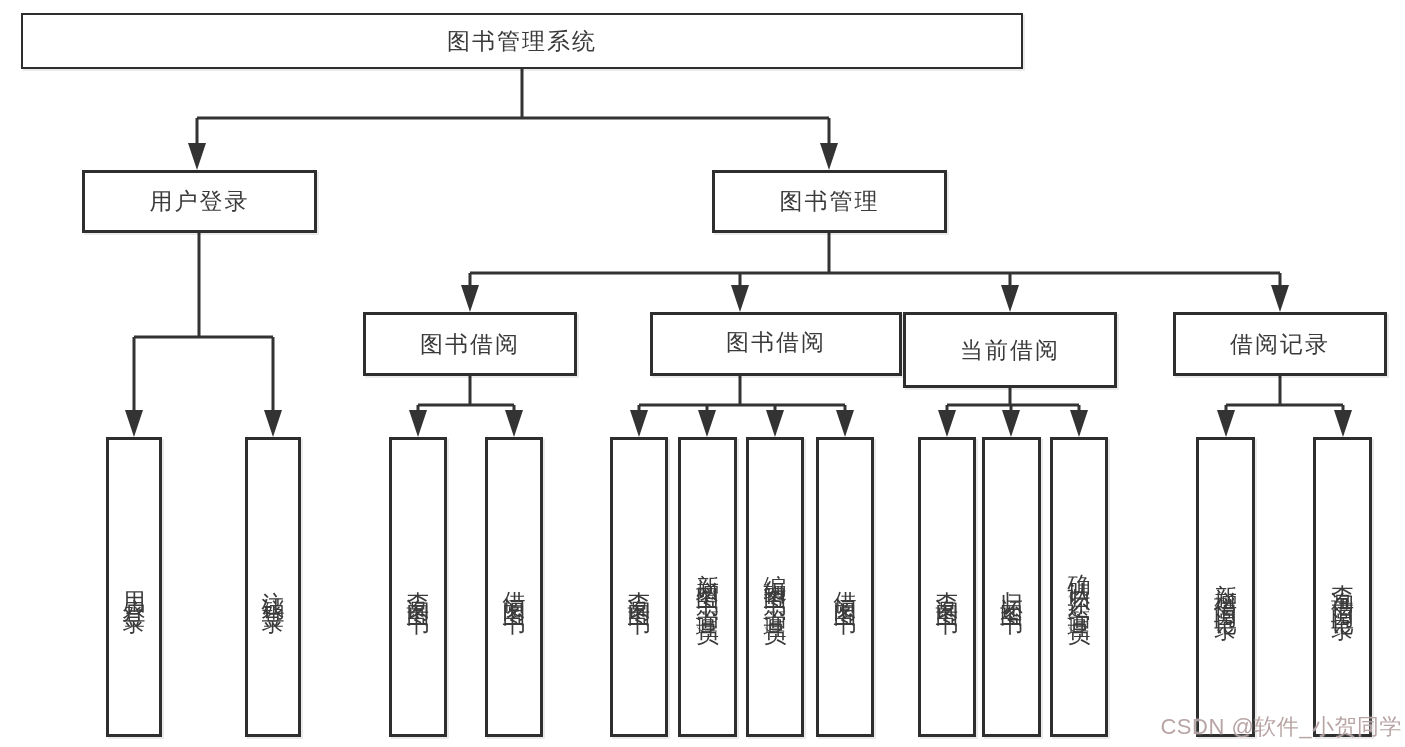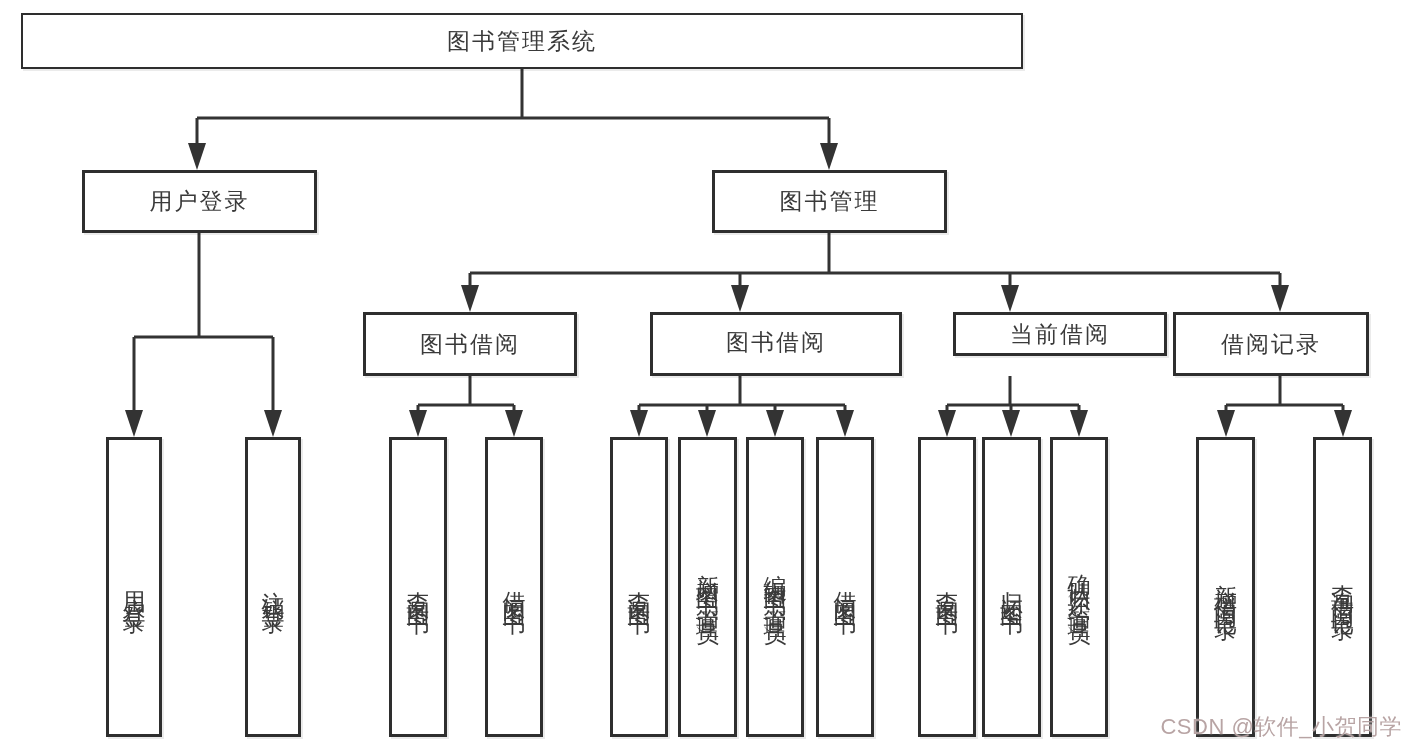--- a/index.html
+++ b/index.html
@@ -34,22 +34,22 @@
     height:300px;
   }
   
   .b-root{left:21px;top:13px;width:1002px;height:56px;border-width:2.5px;}
   
   .b-l2a{left:82px;top:170px;width:235px;height:63px;}
   .b-l2b{left:712px;top:170px;width:235px;height:63px;text-align:right;}
   
   .b-l3a{left:363px;top:312px;width:214px;height:64px;}
   .b-l3b{left:650px;top:312px;width:252px;height:64px;font-family:Liberation Mono, monospace;}
-  .b-l3c{left:953px;top:312px;width:214px;height:44px;}
-  .b-l3d{left:1173px;top:312px;width:196px;height:64px;}
+  .b-l3c{left:903px;top:312px;width:214px;height:76px;}
+  .b-l3d{left:1173px;top:312px;width:214px;height:64px;}
   
   .lf0{left:106px;width:56px;}
   .lf1{left:245px;width:56px;}
   .lf2{left:389px;width:58px;}
   .lf3{left:485px;width:58px;}
   .lf4{left:610px;width:58px;}
   .lf5{left:678px;width:59px;}
   .lf6{left:746px;width:58px;}
   .lf7{left:816px;width:58px;}
   .lf8{left:918px;width:58px;}

